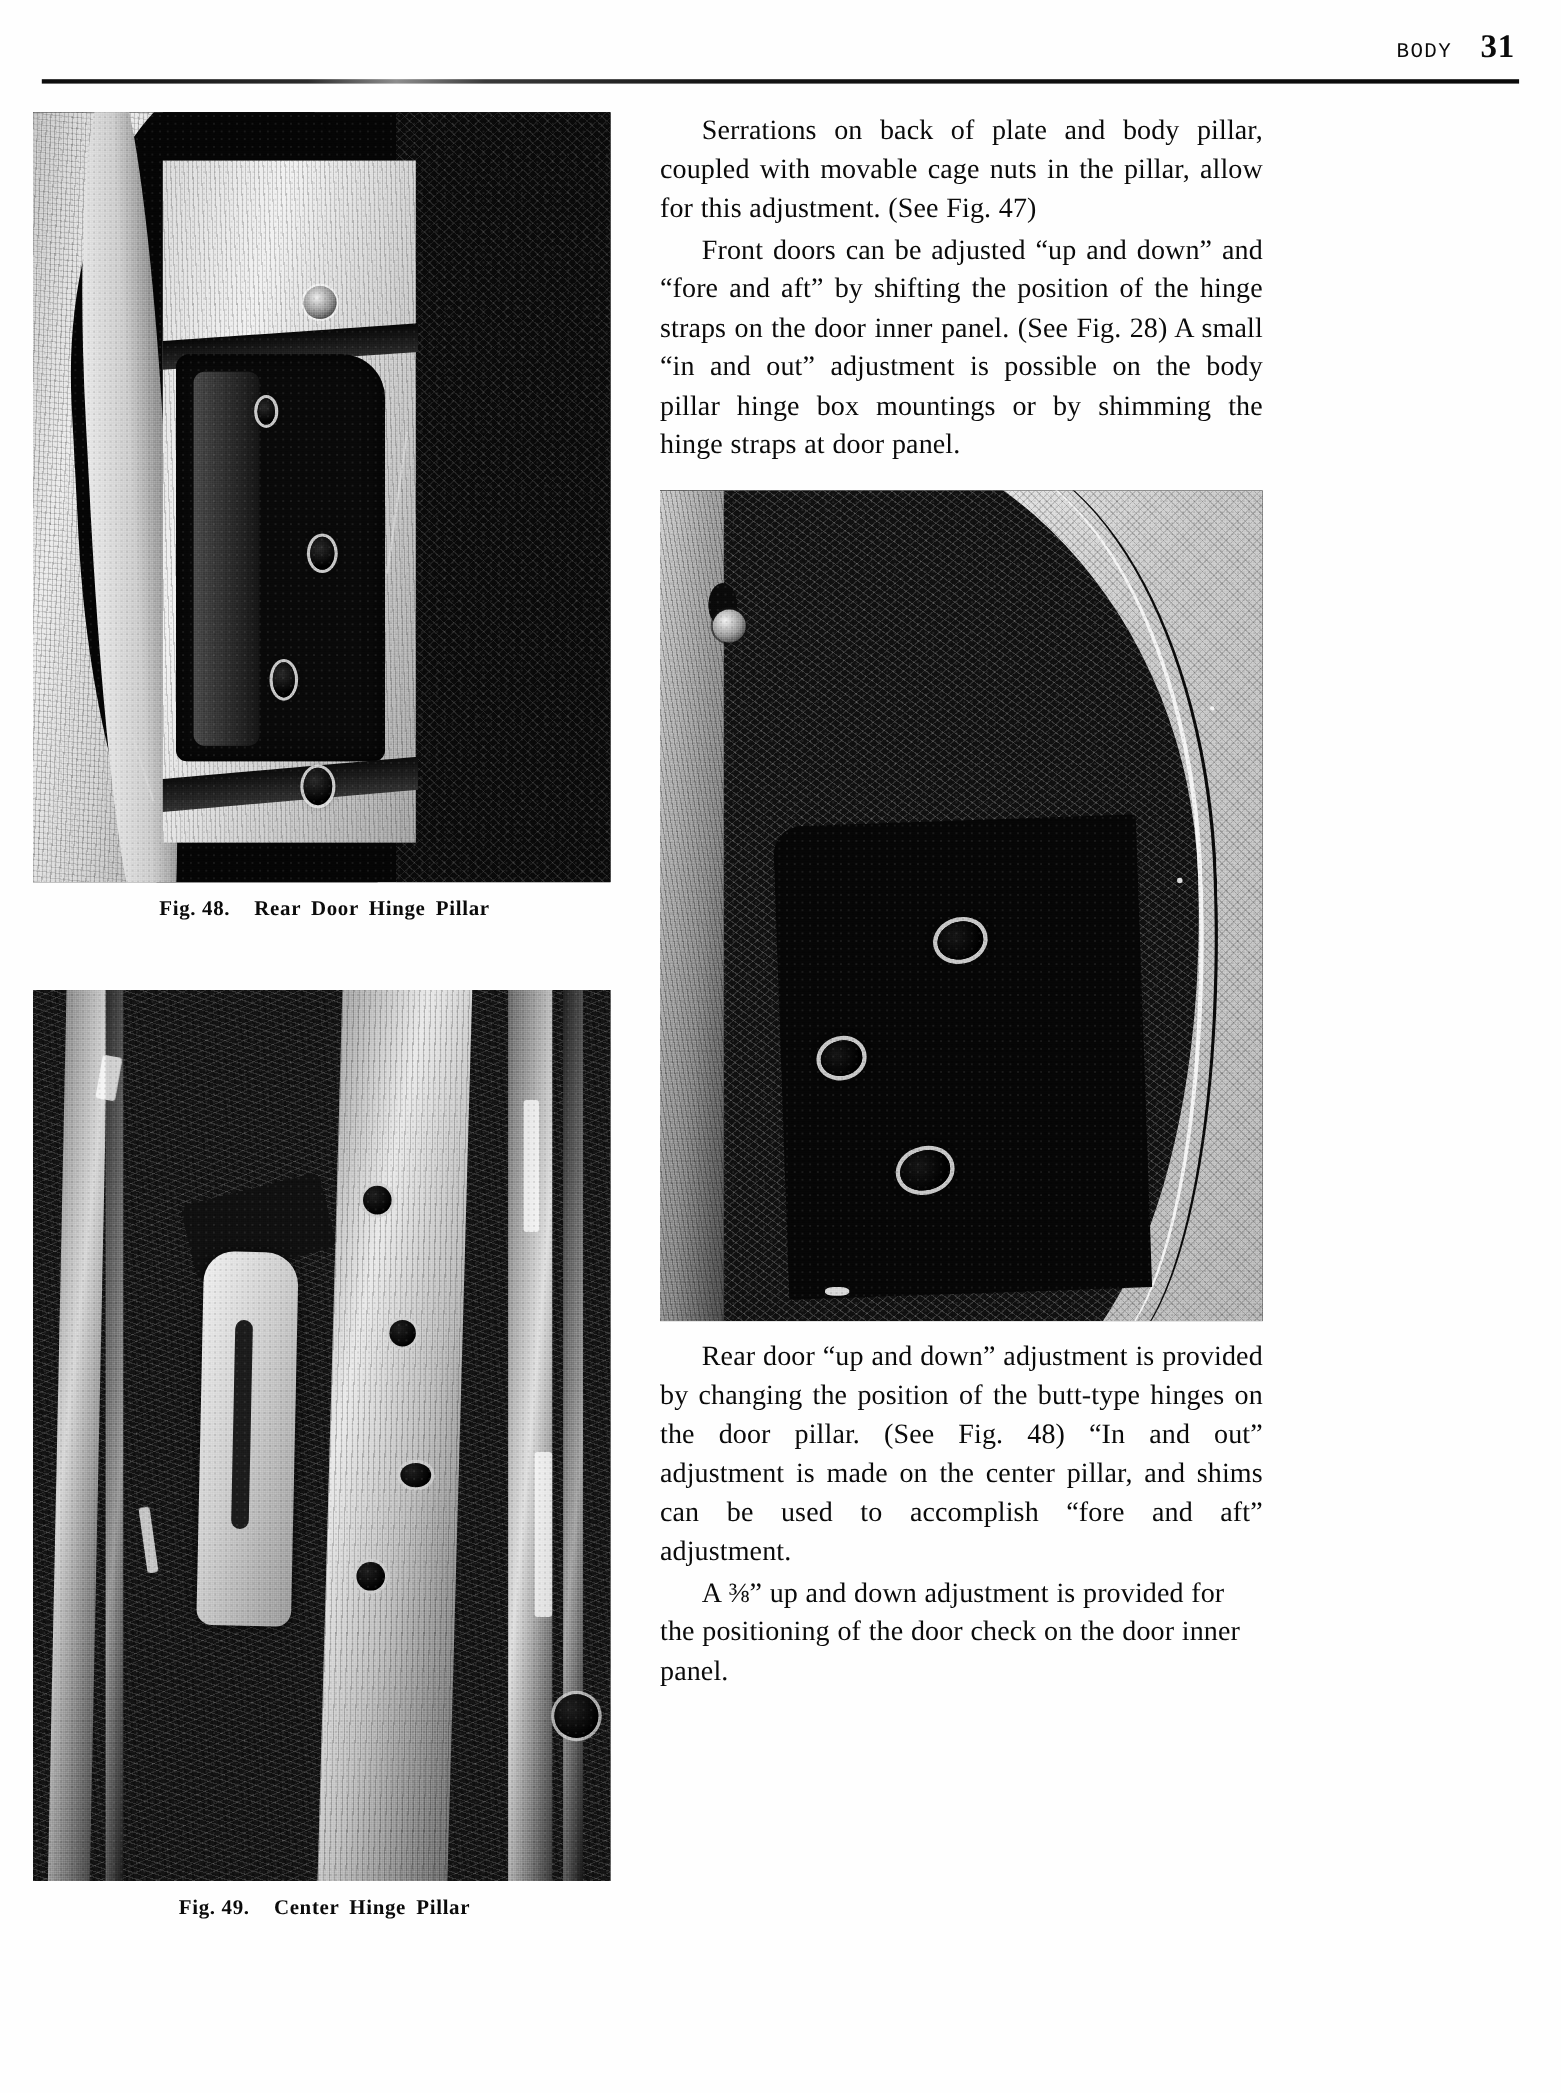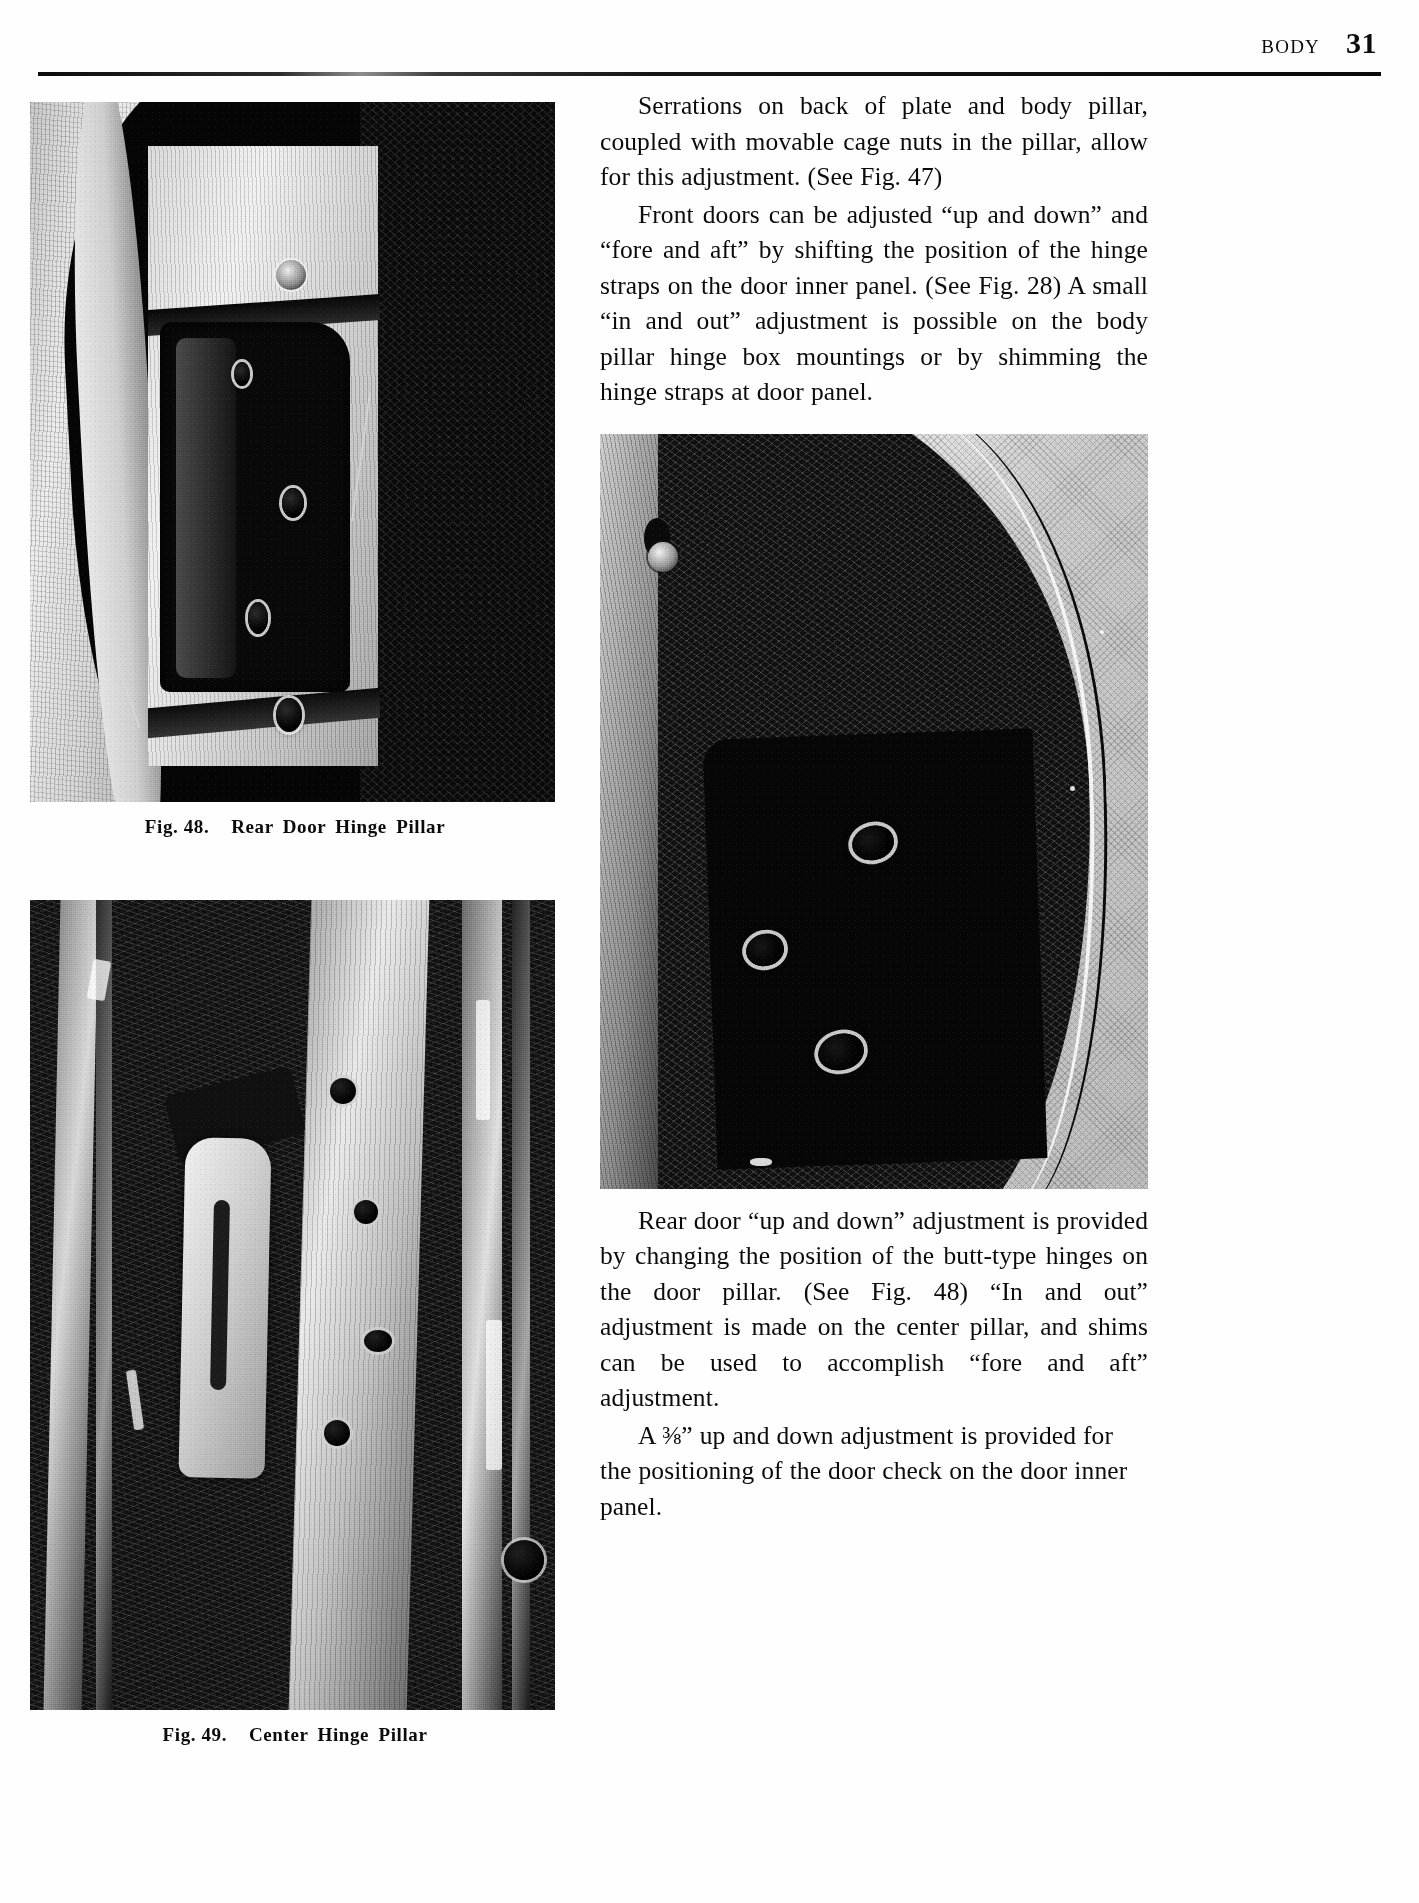--- a/index.html
+++ b/index.html
@@ -16,32 +16,32 @@
   .header{
     position:absolute;left:40px;right:38px;top:26px;height:46px;
   }
   .header-inner{
     display:flex;justify-content:flex-end;align-items:baseline;
     gap:26px;padding-right:4px;
   }
   .hd-title{
     font-size:27px;letter-spacing:1.2px;
     font-variant:small-caps;text-transform:lowercase;
-    font-family:Liberation Serif, serif;
+    font-family:Liberation Mono, monospace;
   }
   .hd-title::first-letter{font-size:27px;}
   .hd-page{font-size:30px;font-weight:bold;letter-spacing:0.5px;}
   .rule{
     position:absolute;left:38px;right:38px;top:72px;height:4px;
     background:linear-gradient(to right,#0c0c0c 0%,#2c2c2c 18%,#8d8d8d 24%,#3a3a3a 30%,#141414 46%,#0a0a0a 100%);
   }
 
   
   .col-left{position:absolute;left:30px;top:102px;width:530px;}
-  .col-right{position:absolute;left:600px;top:88px;width:548px;}
+  .col-right{position:absolute;left:600px;top:100px;width:548px;}
 
   p.body{
     margin:0 0 2px 0;
     font-size:25.5px;
     line-height:35.5px;
     text-align:justify;
     text-justify:inter-word;
     letter-spacing:0.1px;
     word-spacing:0.5px;
   }

